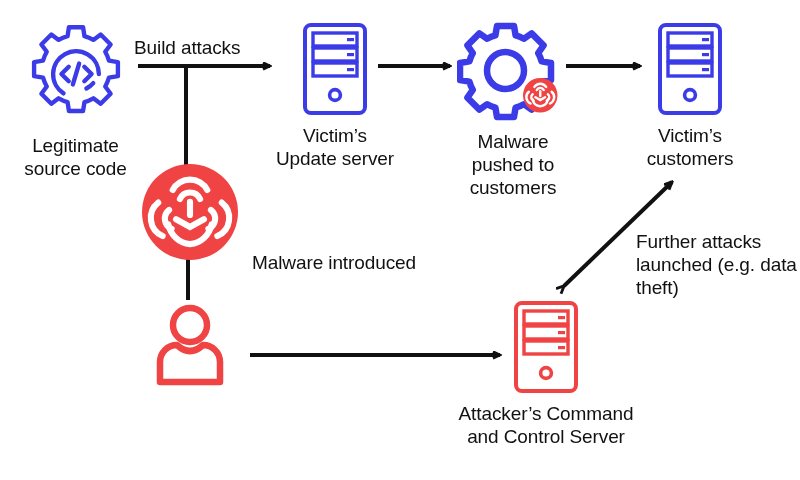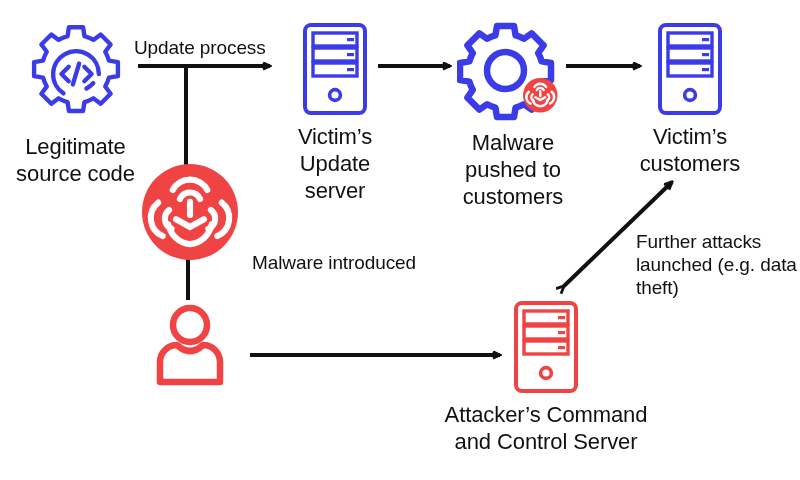--- a/index.html
+++ b/index.html
@@ -26,21 +26,21 @@
     display: flex;
     flex-direction: column;
     align-items: center;
   }
   .icon-wrap {
     position: relative;
     display: block;
   }
   .label {
     text-align: center;
-    font-size: 22px;
+    font-size: 19px;
     line-height: 1.22;
     color: #111111;
     white-space: pre-line;
     letter-spacing: -0.1px;
     margin-top: 4px;
   }
   .edge-label {
     position: absolute;
     font-size: 19px;
     line-height: 1.22;
@@ -231,19 +231,19 @@
       <rect x="45" y="16" width="7" height="3.2" fill="#f04343"></rect>
       <rect x="45" y="31" width="7" height="3.2" fill="#f04343"></rect>
       <rect x="45" y="46" width="7" height="3.2" fill="#f04343"></rect>
       <circle cx="33" cy="73" r="5.4" fill="none" stroke="#f04343" stroke-width="3.6"></circle>
     </svg>
   </span>
   <div class="label">Attacker’s Command
 and Control Server</div>
 </div>
 
-<div class="edge-label left" id="label-build-process">Update process</div>
+<div class="edge-label left" id="label-build-process">Build attacks</div>
 
 <div class="edge-label left" id="label-malware-intro">Malware introduced</div>
 
 <div class="edge-label center" id="label-further-attacks">Further attacks
 launched (e.g. data
 theft)</div>
 
 </body></html>

